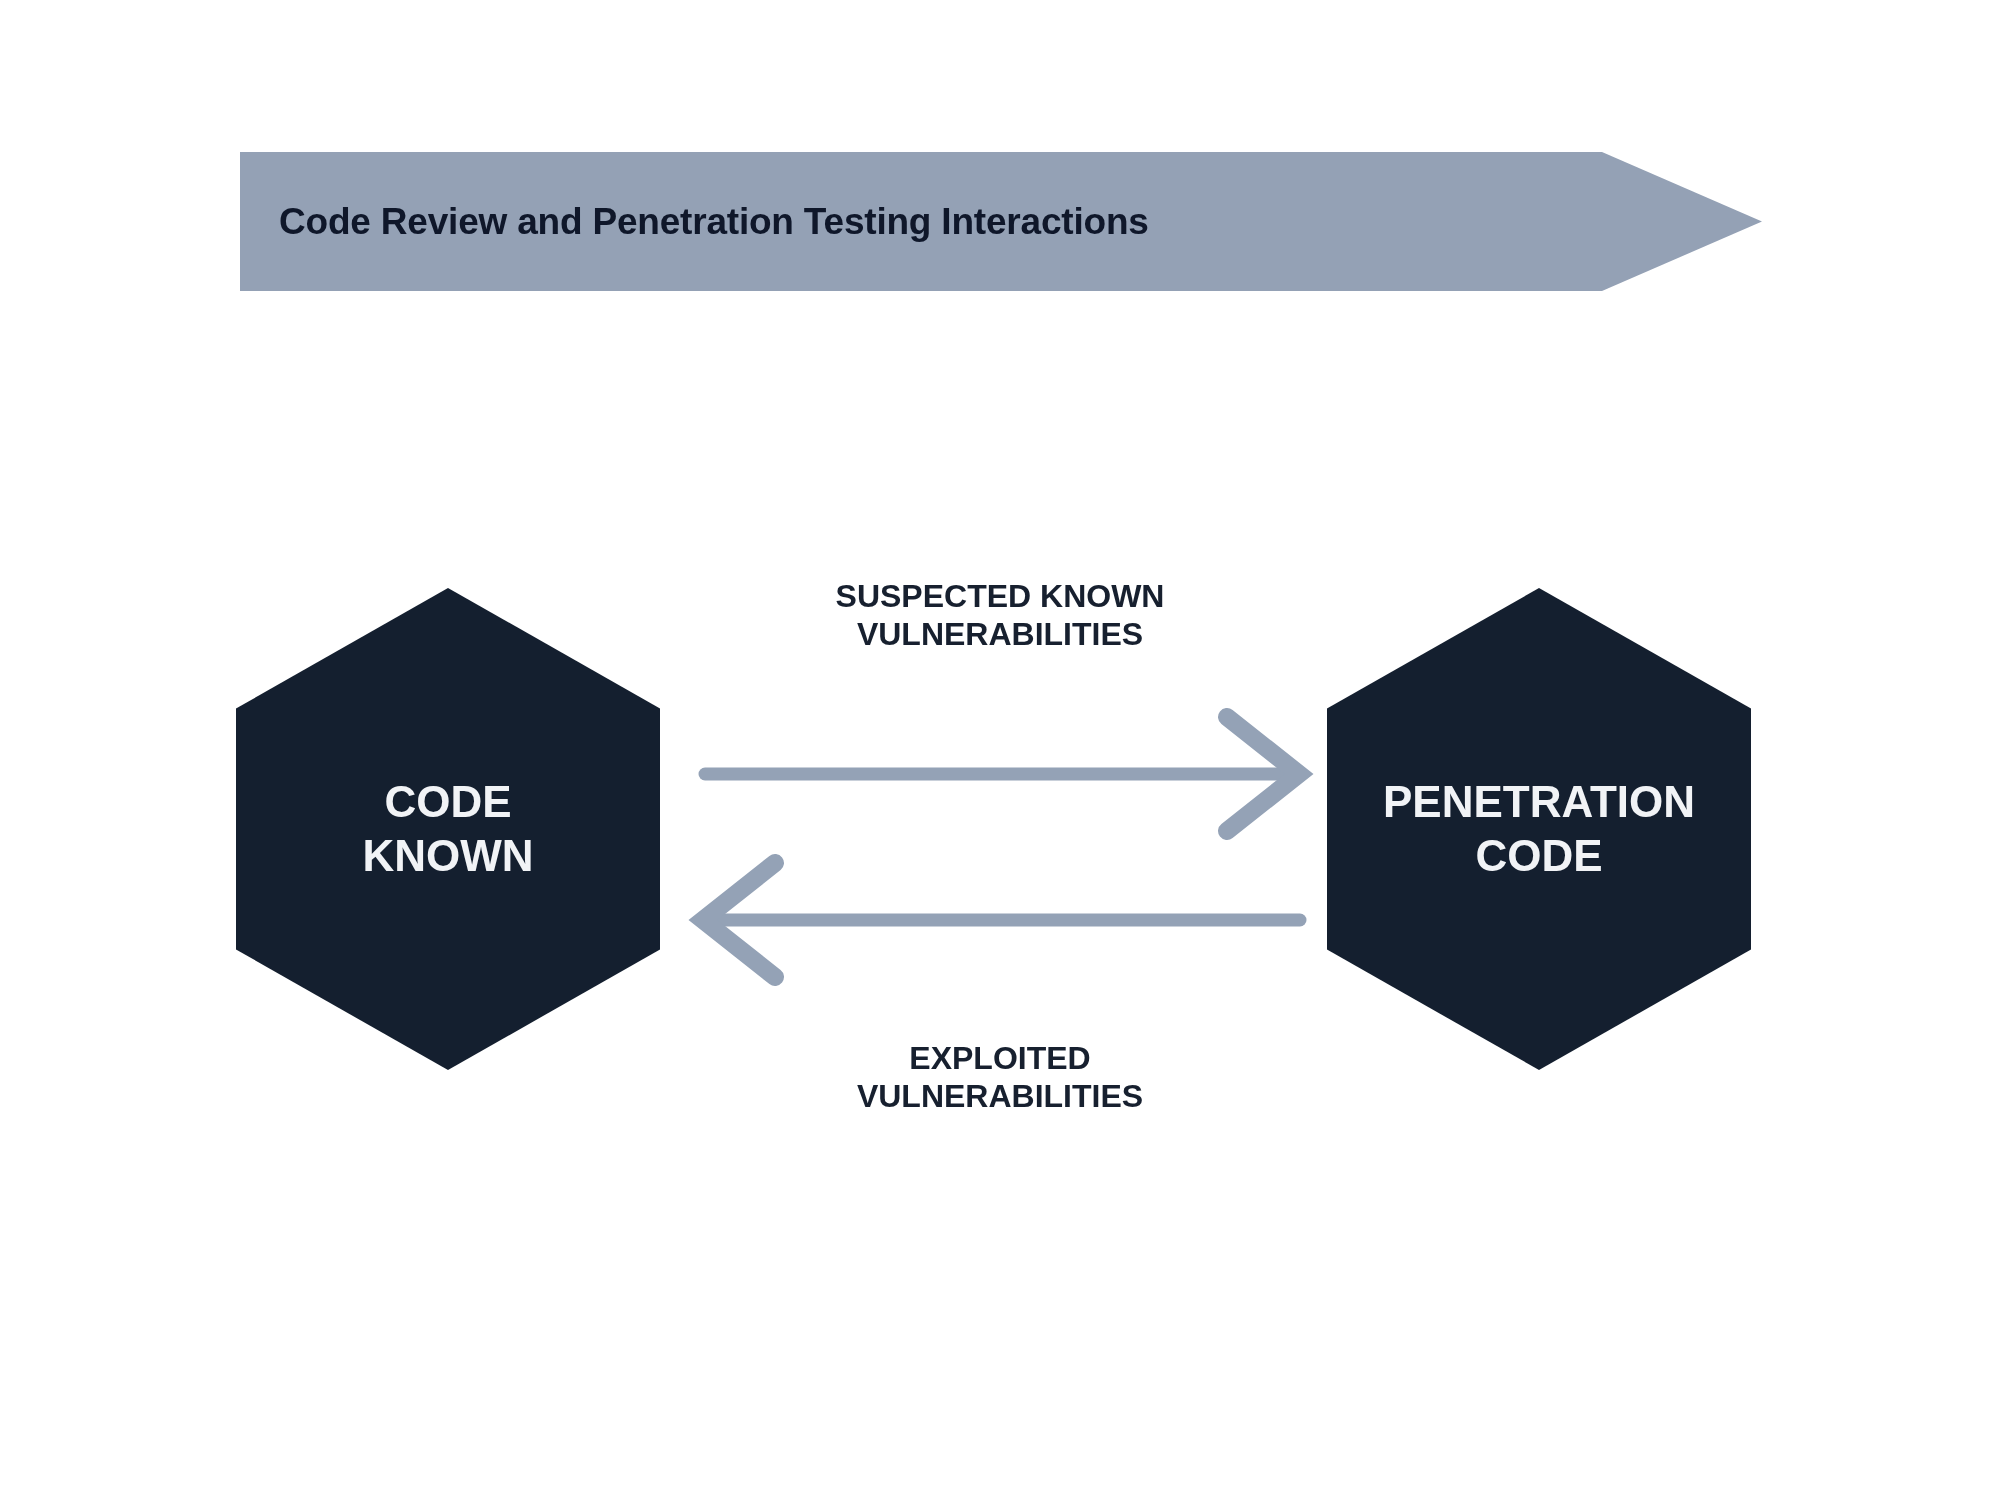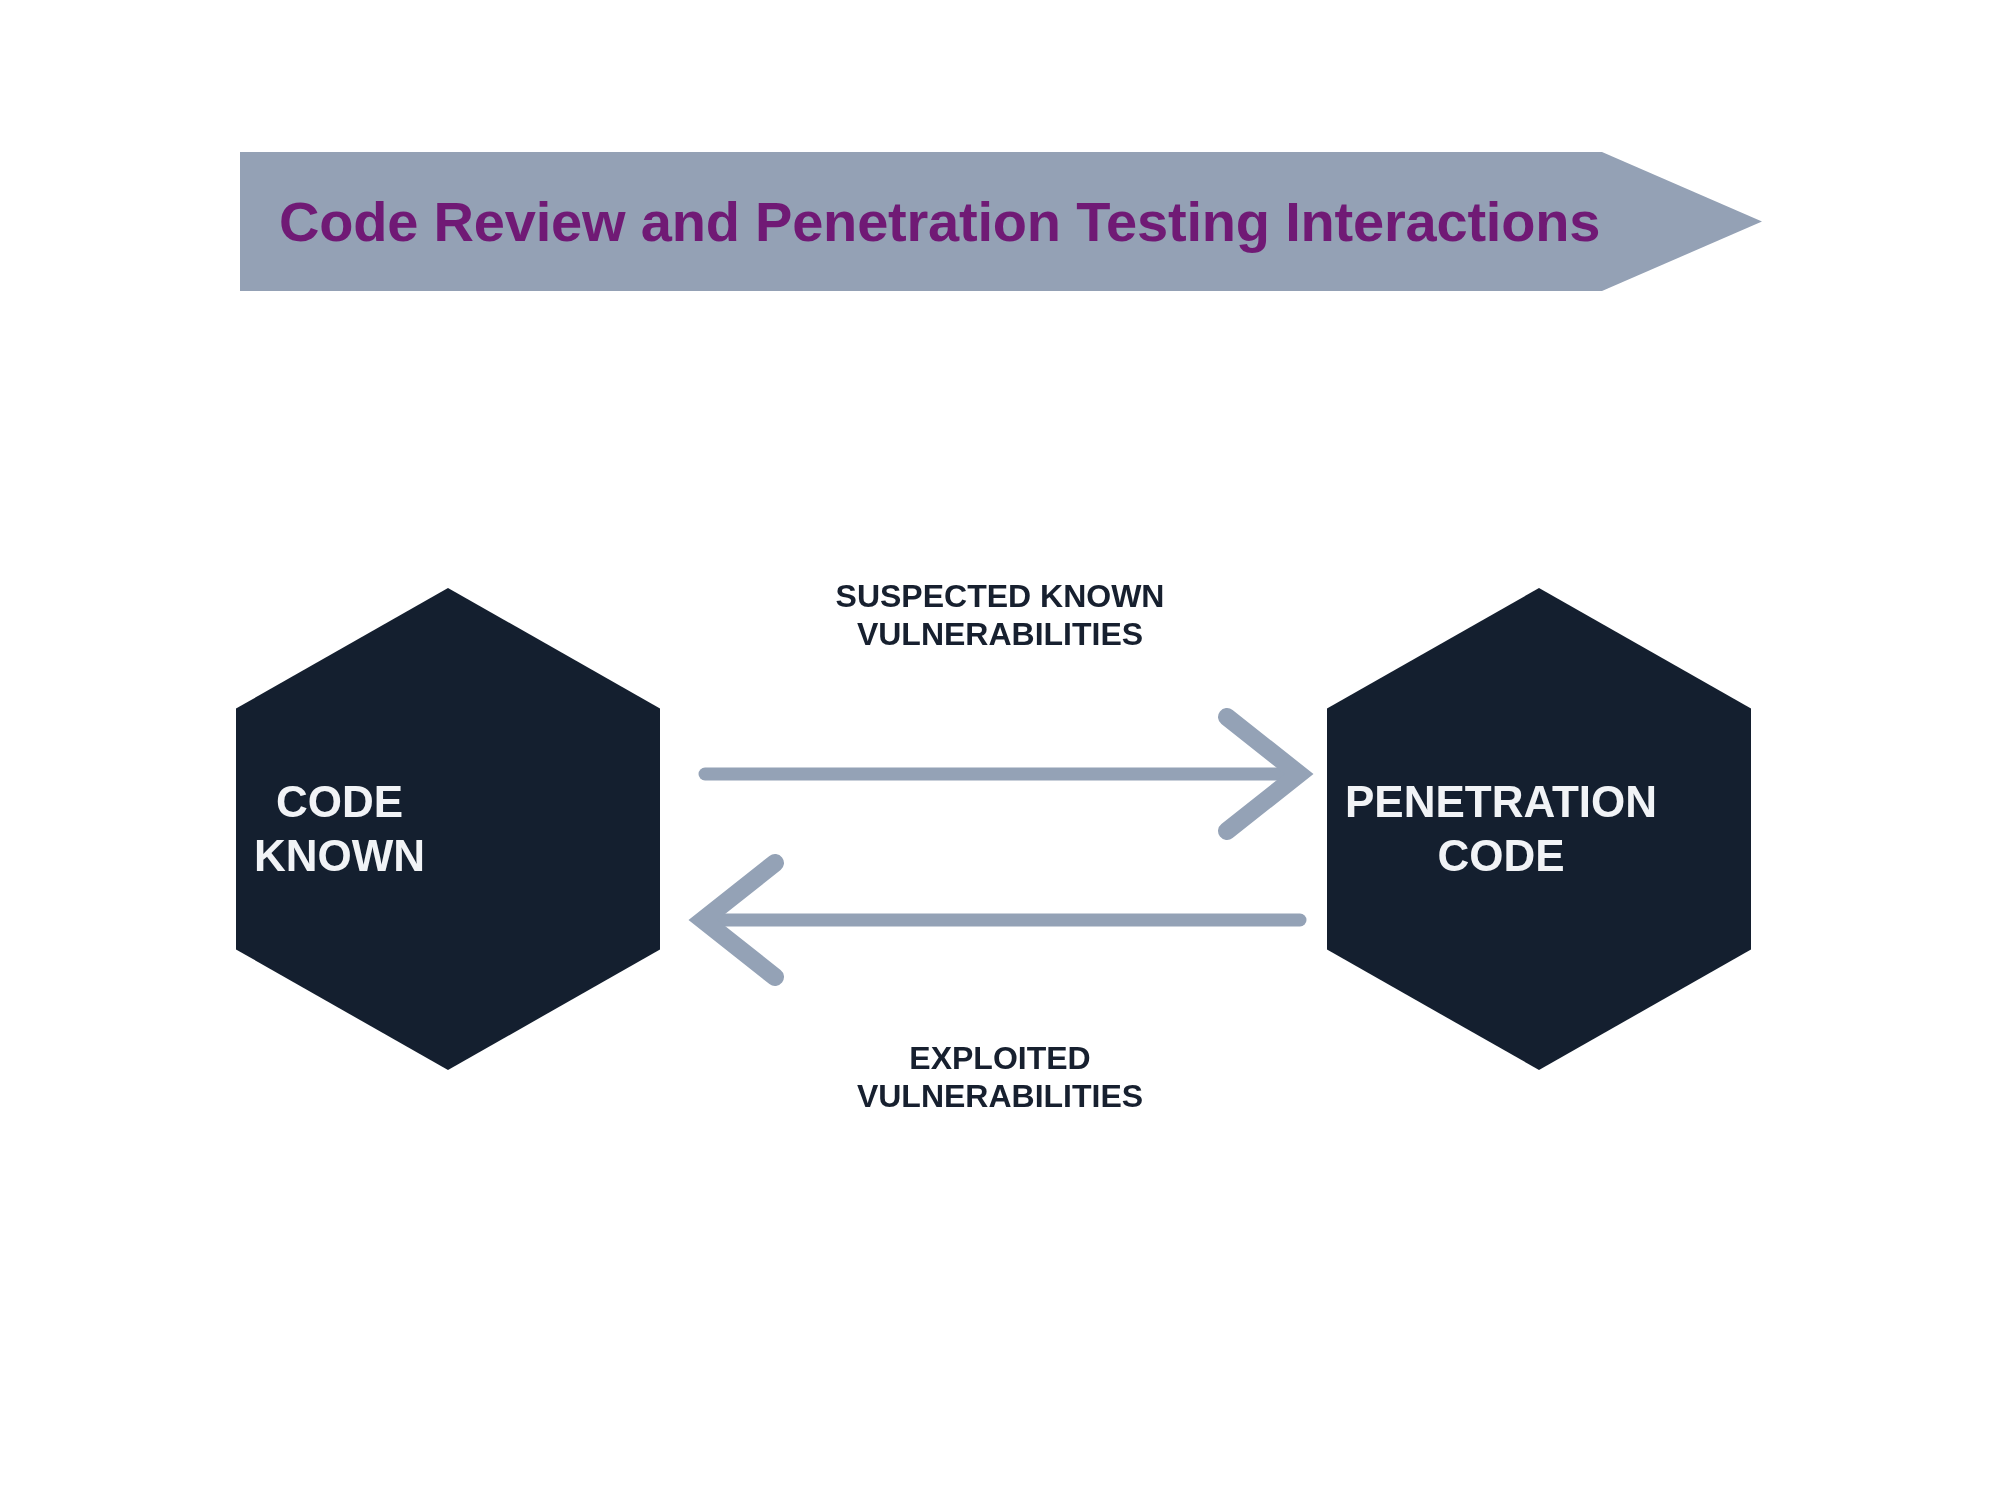--- a/index.html
+++ b/index.html
@@ -27,36 +27,37 @@
     width: 1522px;
     height: 139px;
     background: #94a1b5;
     -webkit-clip-path: polygon(0 0, 1362px 0, 1522px 69.5px, 1362px 139px, 0 139px);
     clip-path: polygon(0 0, 1362px 0, 1522px 69.5px, 1362px 139px, 0 139px);
     display: flex;
     align-items: center;
   }
   .banner-title {
     margin-left: 39px;
-    color: #701a75;
-    font-size: 56px;
+    color: #0f172a;
+    font-size: 37px;
     font-weight: bold;
     line-height: 1;
     letter-spacing: -0.2px;
     white-space: nowrap;
   }
 
   
   .hex {
     position: absolute;
     background: #141f2f;
     -webkit-clip-path: polygon(50% 0%, 100% 25%, 100% 75%, 50% 100%, 0% 75%, 0% 25%);
     clip-path: polygon(50% 0%, 100% 25%, 100% 75%, 50% 100%, 0% 75%, 0% 25%);
     display: flex;
     align-items: center;
+    justify-content: center;
     text-align: center;
   }
   .hex-label {
     color: #f1f3f6;
     font-size: 44px;
     font-weight: bold;
     line-height: 1.22;
     padding: 0 18px;
   }
   #hex-code-review {

